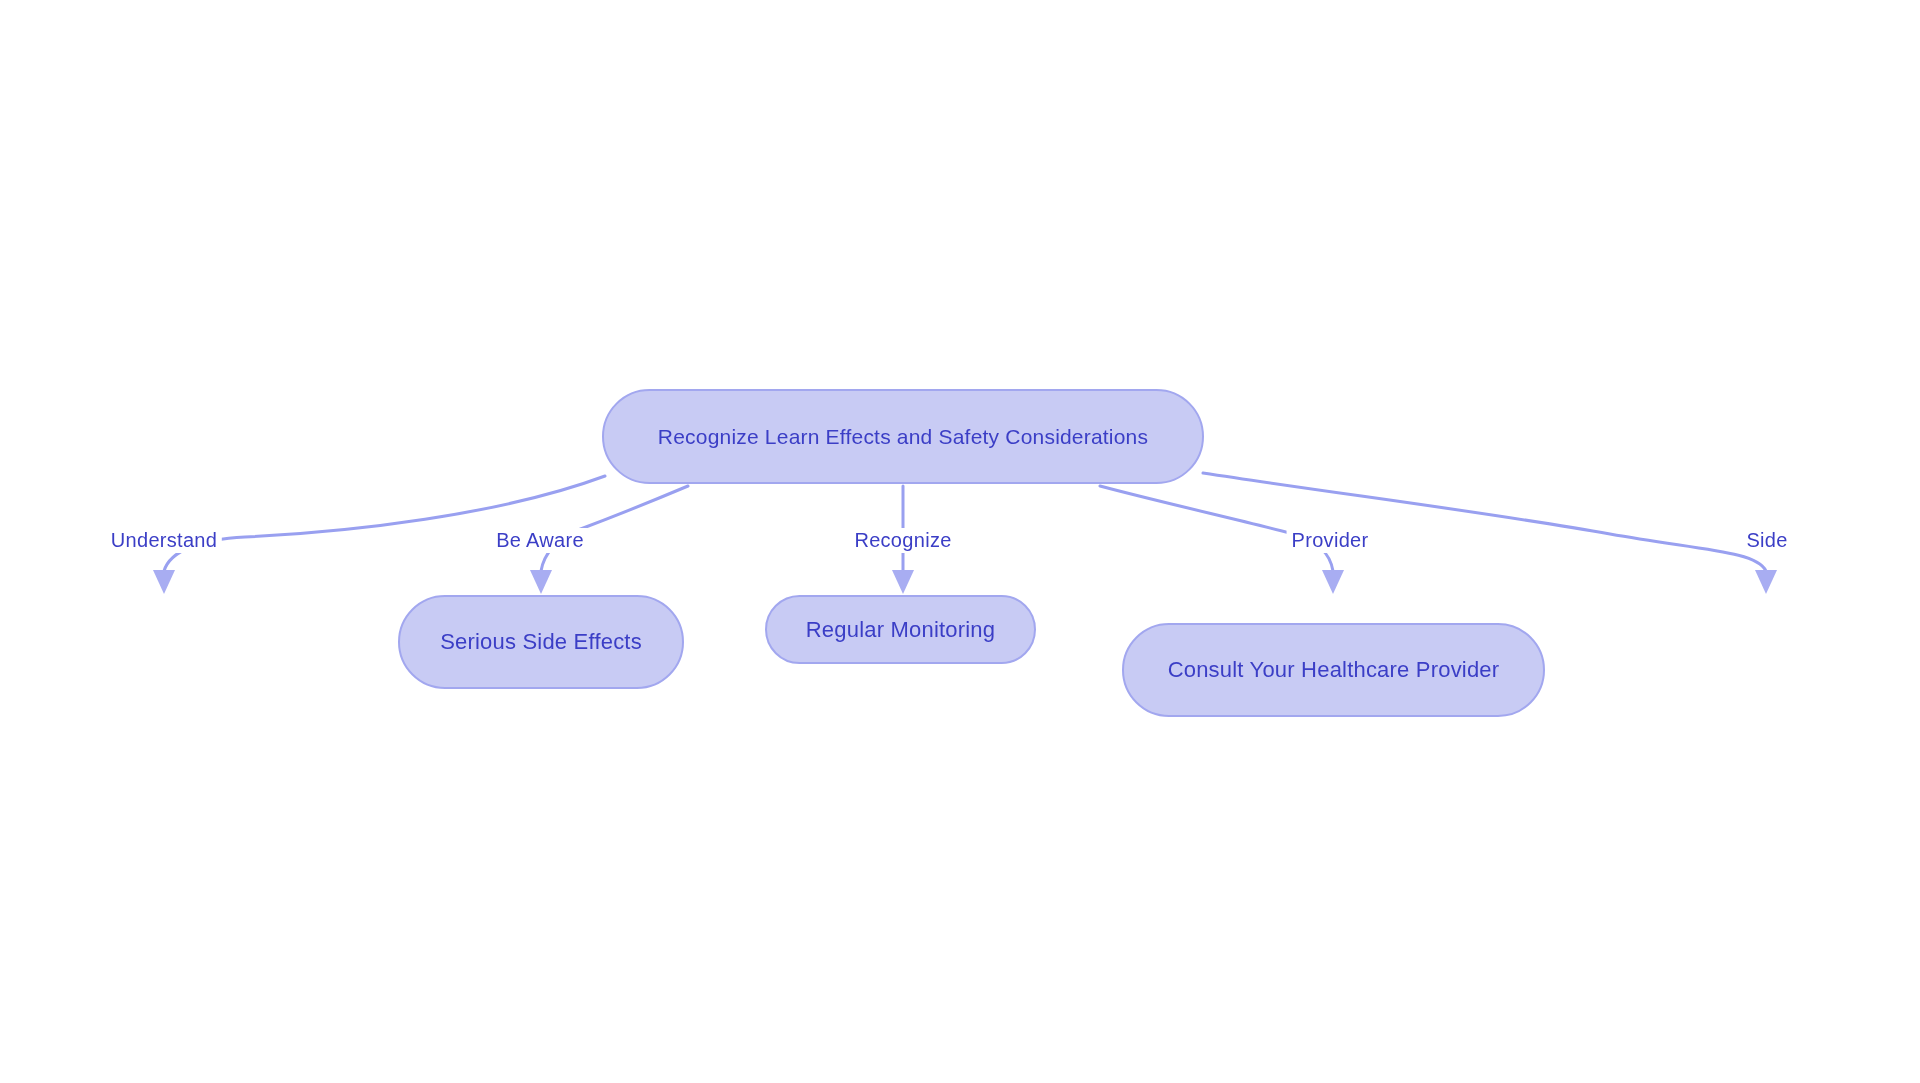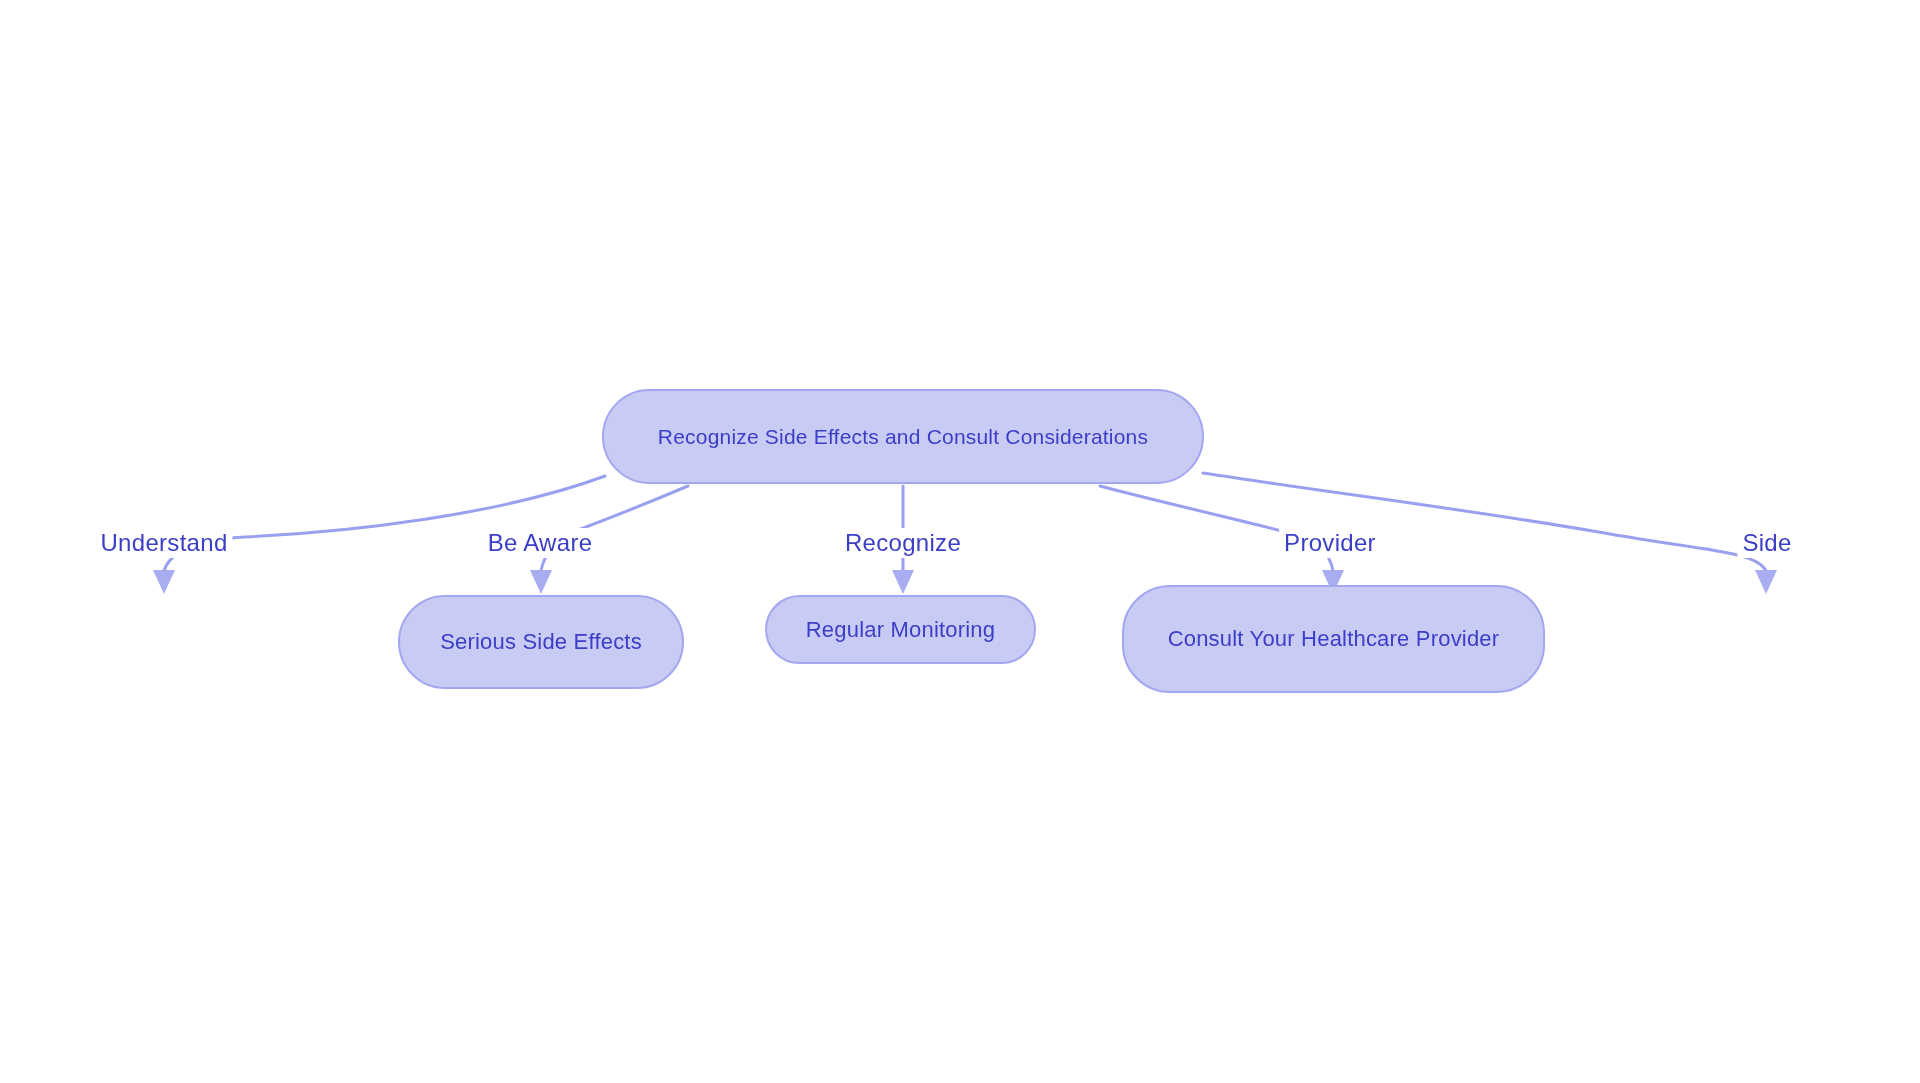--- a/index.html
+++ b/index.html
@@ -46,29 +46,29 @@
     text-align: center;
     white-space: nowrap;
   }
   .node.root {
     left: 602px; top: 389px; width: 602px; height: 95px;
     font-size: 21px;
   }
   .node.n0 { left: 13px;   top: 595px; width: 303px; height: 94px; }
   .node.n1 { left: 398px;  top: 595px; width: 286px; height: 94px; }
   .node.n2 { left: 765px;  top: 595px; width: 271px; height: 69px; }
-  .node.n3 { left: 1122px; top: 585px; width: 423px; height: 108px; }
+  .node.n3 { left: 1122px; top: 623px; width: 423px; height: 94px; }
   .node.n4 { left: 1628px; top: 595px; width: 279px; height: 94px; }
   .edge-label {
     position: absolute;
     top: 528px;
     transform: translateX(-50%);
     background: var(--bg, #ffffff);
     color: var(--text-color, #3b3ec6);
-    font-size: 24px;
+    font-size: 20px;
     letter-spacing: 0.3px;
     padding: 1px 5px;
     white-space: nowrap;
   }
   .el0 { left: 164px; }
   .el1 { left: 540px; }
   .el2 { left: 903px; }
   .el3 { left: 1330px; }
   .el4 { left: 1767px; }
 </style>
@@ -91,19 +91,19 @@
     <polygon class="arrowhead" points="1322,570 1344,570 1333,594"></polygon>
     <polygon class="arrowhead" points="1755,570 1777,570 1766,594"></polygon>
   </svg>
 
   <div class="edge-label el0">Understand</div>
   <div class="edge-label el1">Be Aware</div>
   <div class="edge-label el2">Recognize</div>
   <div class="edge-label el3">Provider</div>
   <div class="edge-label el4">Side</div>
 
-  <div class="node root">Recognize Side Effects and Consult Considerations</div>
+  <div class="node root">Recognize Learn Effects and Safety Considerations</div>
 
   <div class="node n1">Serious Side Effects</div>
   <div class="node n2">Regular Monitoring</div>
   <div class="node n3">Consult Your Healthcare Provider</div>
 
 </div>
 
 </body></html>

